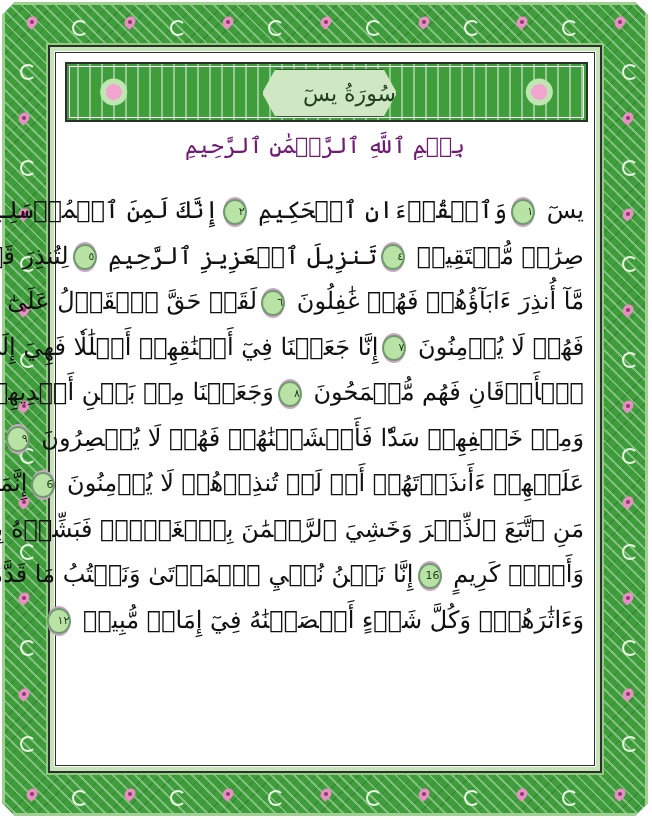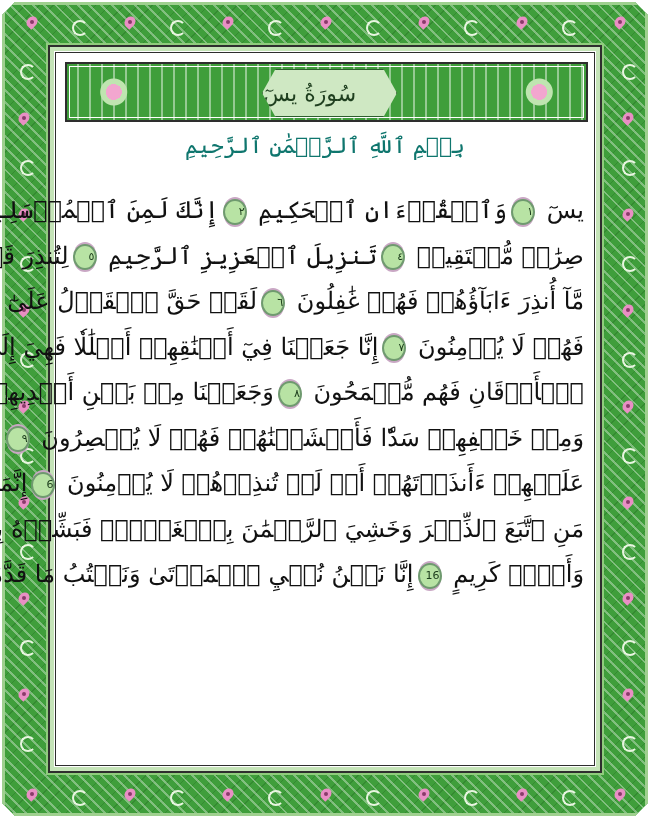--- a/index.html
+++ b/index.html
@@ -37,26 +37,26 @@
   .header-pattern { position:absolute; inset:0;
     background:
       radial-gradient(circle at 9% 50%, #f2a6cf 0 8px, #bfe5b0 8px 13px, transparent 14px),
       radial-gradient(circle at 91% 50%, #f2a6cf 0 8px, #bfe5b0 8px 13px, transparent 14px),
       repeating-linear-gradient(90deg, transparent 0 10px, rgba(255,255,255,0.45) 10px 12px);
   }
   .cartouche {
     position:absolute; left:195px; top:5px; width:133px; height:46px;
     background:#cfe8c3; border:1px solid #2e5e2e;
     clip-path: polygon(10% 0,90% 0,100% 50%,90% 100%,10% 100%,0 50%);
-    display:flex; align-items:center; justify-content:flex-start;
+    display:flex; align-items:center; justify-content:flex-end;
   }
   .surah-title { font-family:"DejaVu Serif", serif; font-size:22px; color:#1f3f1f; direction:rtl; }
   .basmala {
     position:absolute; left:100px; top:133px; width:450px; text-align:center;
-    font-family:"DejaVu Serif", serif; font-size:22px; color:#0f766e; direction:rtl;
+    font-family:"DejaVu Serif", serif; font-size:22px; color:#701a75; direction:rtl;
   }
   .verses { position:absolute; left:68px; top:188px; width:516px; }
   .line {
     height:45.5px; line-height:45.5px; direction:rtl; text-align:justify; text-align-last:justify;
     font-family:"DejaVu Serif", serif; font-size:24px; color:#111; white-space:nowrap;
   }
   .line.last { text-align-last:right; }
   .ayah {
     display:inline-block; width:24px; height:26px; line-height:22px; vertical-align:middle;
     margin:0 4px; text-align:center; font-size:11px; color:#1a3a1a;
@@ -143,13 +143,14 @@
 <div class="verses" id="verses">
     <div class="line"><span>يسٓ </span><span class="ayah">١</span><span>وَٱلۡقُرۡءَانِ ٱلۡحَكِيمِ </span><span class="ayah">٢</span><span>إِنَّكَ لَمِنَ ٱلۡمُرۡسَلِينَ </span></div>
     <div class="line"><span>صِرَٰطٖ مُّسۡتَقِيمٖ </span><span class="ayah">٤</span><span>تَنزِيلَ ٱلۡعَزِيزِ ٱلرَّحِيمِ </span><span class="ayah">٥</span><span>لِتُنذِرَ قَوۡمٗا </span></div>
     <div class="line"><span>مَّآ أُنذِرَ ءَابَآؤُهُمۡ فَهُمۡ غَٰفِلُونَ </span><span class="ayah">٦</span><span>لَقَدۡ حَقَّ ٱلۡقَوۡلُ عَلَىٰٓ أَكۡثَرِهِمۡ </span></div>
     <div class="line"><span>فَهُمۡ لَا يُؤۡمِنُونَ </span><span class="ayah">٧</span><span>إِنَّا جَعَلۡنَا فِيٓ أَعۡنَٰقِهِمۡ أَغۡلَٰلٗا فَهِيَ إِلَى </span></div>
     <div class="line"><span>ٱلۡأَذۡقَانِ فَهُم مُّقۡمَحُونَ </span><span class="ayah">٨</span><span>وَجَعَلۡنَا مِنۢ بَيۡنِ أَيۡدِيهِمۡ سَدّٗا </span></div>
     <div class="line"><span>وَمِنۡ خَلۡفِهِمۡ سَدّٗا فَأَغۡشَيۡنَٰهُمۡ فَهُمۡ لَا يُبۡصِرُونَ </span><span class="ayah">٩</span><span>وَسَوَآءٌ </span></div>
     <div class="line"><span>عَلَيۡهِمۡ ءَأَنذَرۡتَهُمۡ أَمۡ لَمۡ تُنذِرۡهُمۡ لَا يُؤۡمِنُونَ </span><span class="ayah">6</span><span>إِنَّمَا تُنذِرُ </span></div>
     <div class="line"><span>مَنِ ٱتَّبَعَ ٱلذِّكۡرَ وَخَشِيَ ٱلرَّحۡمَٰنَ بِٱلۡغَيۡبِۖ فَبَشِّرۡهُ بِمَغۡفِرَةٖ </span></div>
     <div class="line"><span>وَأَجۡرٖ كَرِيمٍ </span><span class="ayah">16</span><span>إِنَّا نَحۡنُ نُحۡيِ ٱلۡمَوۡتَىٰ وَنَكۡتُبُ مَا قَدَّمُواْ </span></div>
+    <div class="line last"><span>وَءَاثَٰرَهُمۡۚ وَكُلَّ شَيۡءٍ أَحۡصَيۡنَٰهُ فِيٓ إِمَامٖ مُّبِينٖ </span><span class="ayah">١٢</span></div>
   </div>
 
 </body></html>

